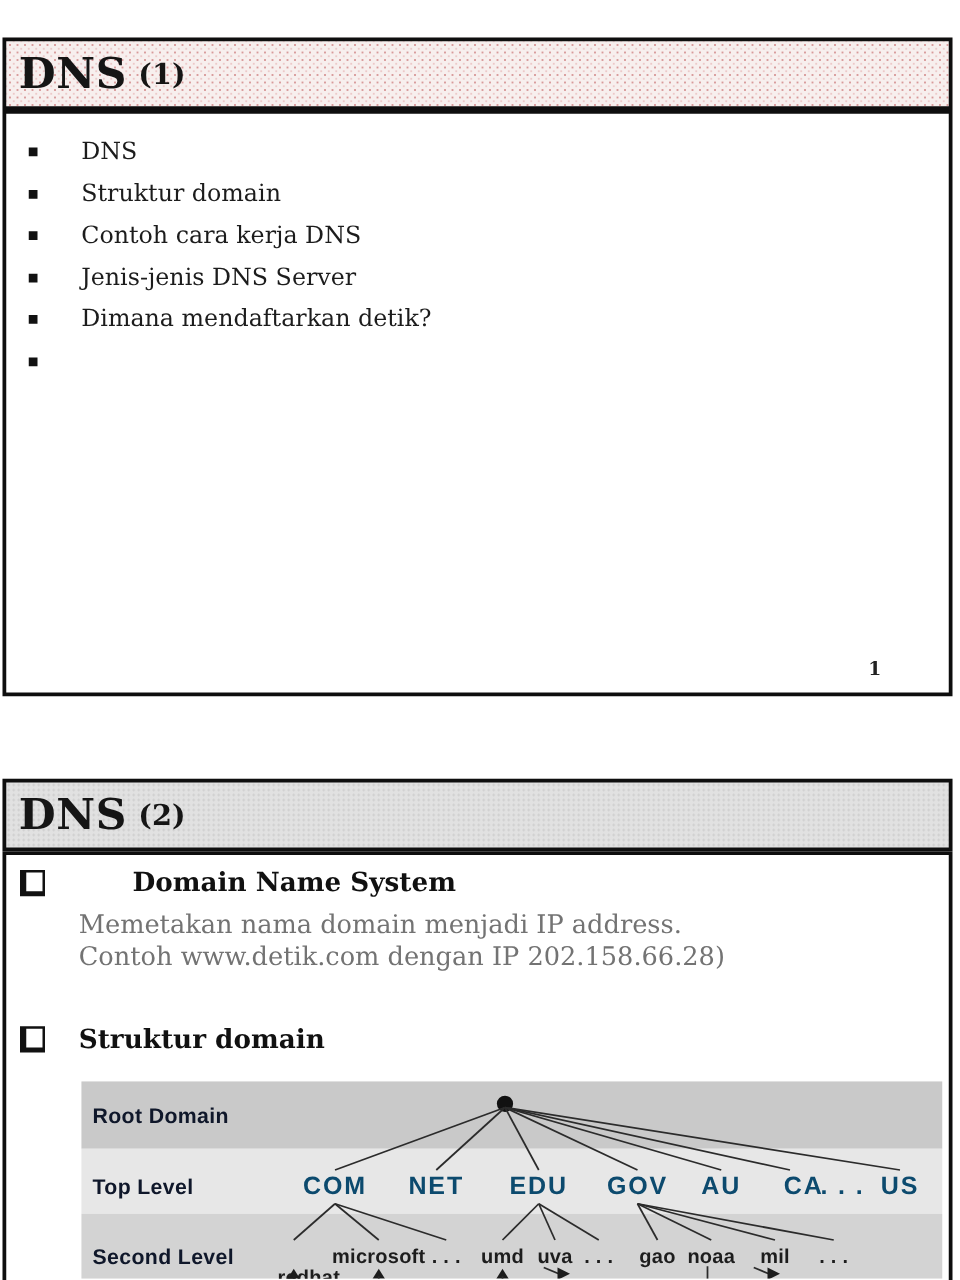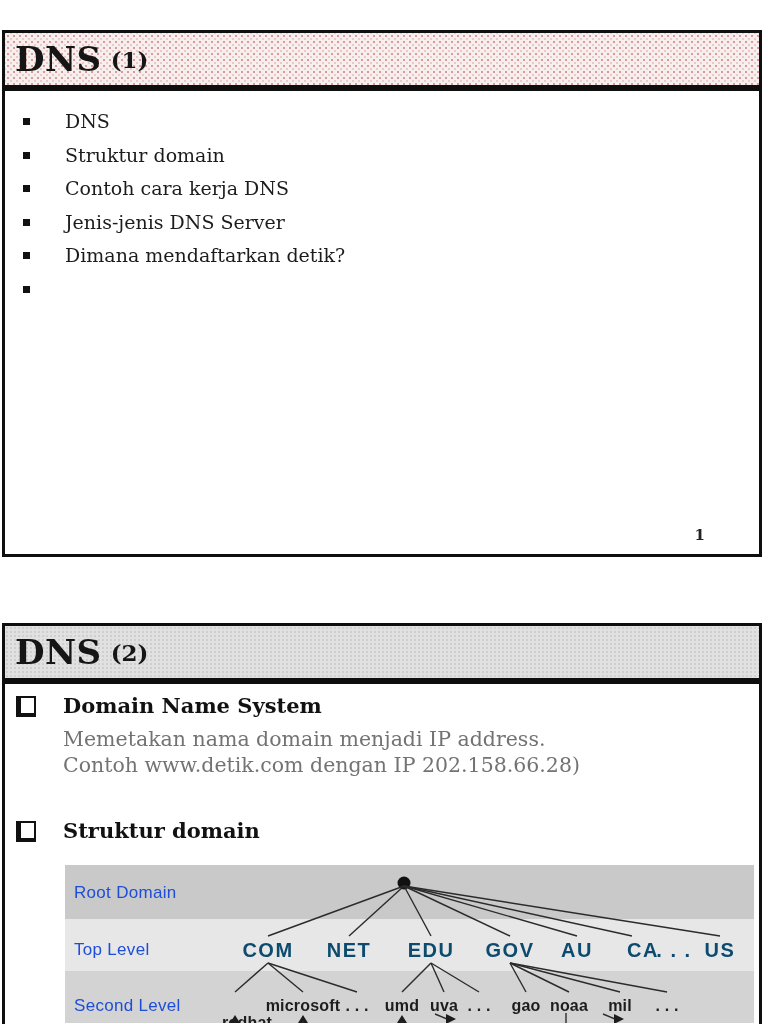--- a/index.html
+++ b/index.html
@@ -48,21 +48,21 @@
   }
   .sq-bullet{
     position:absolute;left:2px;top:13px;width:7px;height:7px;background:#111;
   }
   .page-number{
     position:absolute;right:54px;bottom:10px;font-size:15px;font-weight:bold;color:#222;
   }
 
   
   .check-row{position:absolute;display:flex;align-items:flex-start;}
-  #check-row-1{left:11px;top:10px;}
+  #check-row-1{left:11px;top:10px;gap:43px;}
   #check-row-2{left:11px;top:135px;}
   .checkbox{
     box-sizing:border-box;width:20px;height:21px;margin-top:2px;
     border:2px solid #111;border-left-width:5px;border-bottom-width:4px;
     background:#fff;flex:0 0 auto;
   }
   .check-heading{font-weight:bold;font-size:21px;margin-left:27px;line-height:24px;color:#111;}
   .s2-paragraph{
     position:absolute;left:58px;top:42px;width:524px;
     font-size:20.5px;line-height:26px;color:#737373;margin:0;
@@ -73,21 +73,21 @@
     position:absolute;left:60px;top:181px;width:689px;height:158px;
     overflow:hidden;font-family:"Liberation Sans","DejaVu Sans",sans-serif;
   }
   .band{position:absolute;left:0;width:689px;}
   .band-root{top:0;height:54px;background:#c9c9c9;}
   .band-top{top:54px;height:52px;background:#e7e7e7;}
   .band-second{top:106px;height:52px;background:#d3d3d3;}
   .diagram svg{position:absolute;left:0;top:0;z-index:2;}
   .row-label{
     position:absolute;left:9px;transform:translateY(-50%);z-index:3;
-    font-weight:normal;font-size:17px;color:#1d4ed8;letter-spacing:0.3px;white-space:nowrap;
+    font-weight:bold;font-size:17px;color:#0f172a;letter-spacing:0.3px;white-space:nowrap;
   }
   .top-node{
     position:absolute;transform:translate(-50%,-50%);z-index:3;
     font-weight:bold;font-size:20px;letter-spacing:1.5px;color:#0c4a6e;white-space:nowrap;
   }
   .second-node{
     position:absolute;transform:translate(-50%,-50%);z-index:3;
     font-weight:bold;font-size:16px;letter-spacing:0.2px;color:#1d1d1d;white-space:nowrap;
   }
 </style>

